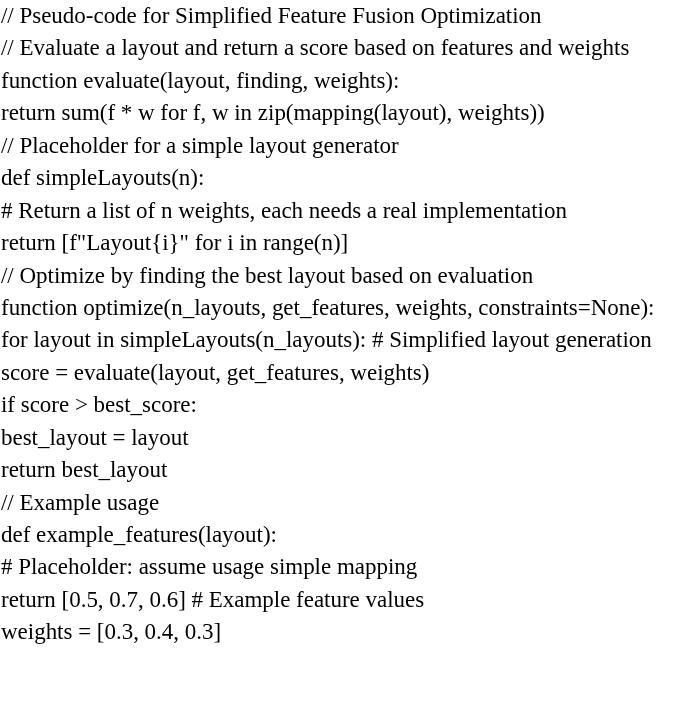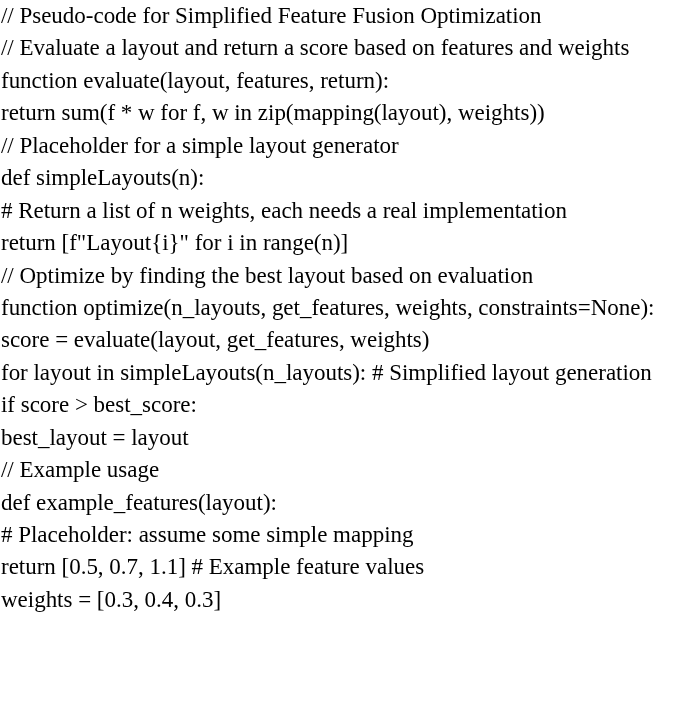--- a/index.html
+++ b/index.html
@@ -38,30 +38,31 @@
     -webkit-font-smoothing: antialiased;
   }
 </style>
 </head>
 <body>
 
 <div id="pseudocode-figure" style="background: rgb(255, 255, 255); color: rgb(0, 0, 0);">
 
 <div class="code-line">// Pseudo-code for Simplified Feature Fusion Optimization</div>
     <div class="code-line">// Evaluate a layout and return a score based on features and weights</div>
-    <div class="code-line">function evaluate(layout, features, return):</div>
+    <div class="code-line">function evaluate(layout, finding, weights):</div>
     <div class="code-line">return sum(f * w for f, w in zip(mapping(layout), weights))</div>
     <div class="code-line">// Placeholder for a simple layout generator</div>
     <div class="code-line">def simpleLayouts(n):</div>
     <div class="code-line"># Return a list of n weights, each needs a real implementation</div>
     <div class="code-line">return [f"Layout{i}" for i in range(n)]</div>
     <div class="code-line">// Optimize by finding the best layout based on evaluation</div>
     <div class="code-line">function optimize(n_layouts, get_features, weights, constraints=None):</div>
+    <div class="code-line">for layout in simpleLayouts(n_layouts): # Simplified layout generation</div>
     <div class="code-line">score = evaluate(layout, get_features, weights)</div>
-    <div class="code-line">for layout in simpleLayouts(n_layouts): # Simplified layout generation</div>
     <div class="code-line">if score &gt; best_score:</div>
     <div class="code-line">best_layout = layout</div>
+    <div class="code-line">return best_layout</div>
     <div class="code-line">// Example usage</div>
     <div class="code-line">def example_features(layout):</div>
-    <div class="code-line"># Placeholder: assume some simple mapping</div>
-    <div class="code-line">return [0.5, 0.7, 1.1] # Example feature values</div>
+    <div class="code-line"># Placeholder: assume usage simple mapping</div>
+    <div class="code-line">return [0.5, 0.7, 0.6] # Example feature values</div>
     <div class="code-line">weights = [0.3, 0.4, 0.3]</div>
   </div>
 
 </body></html>

